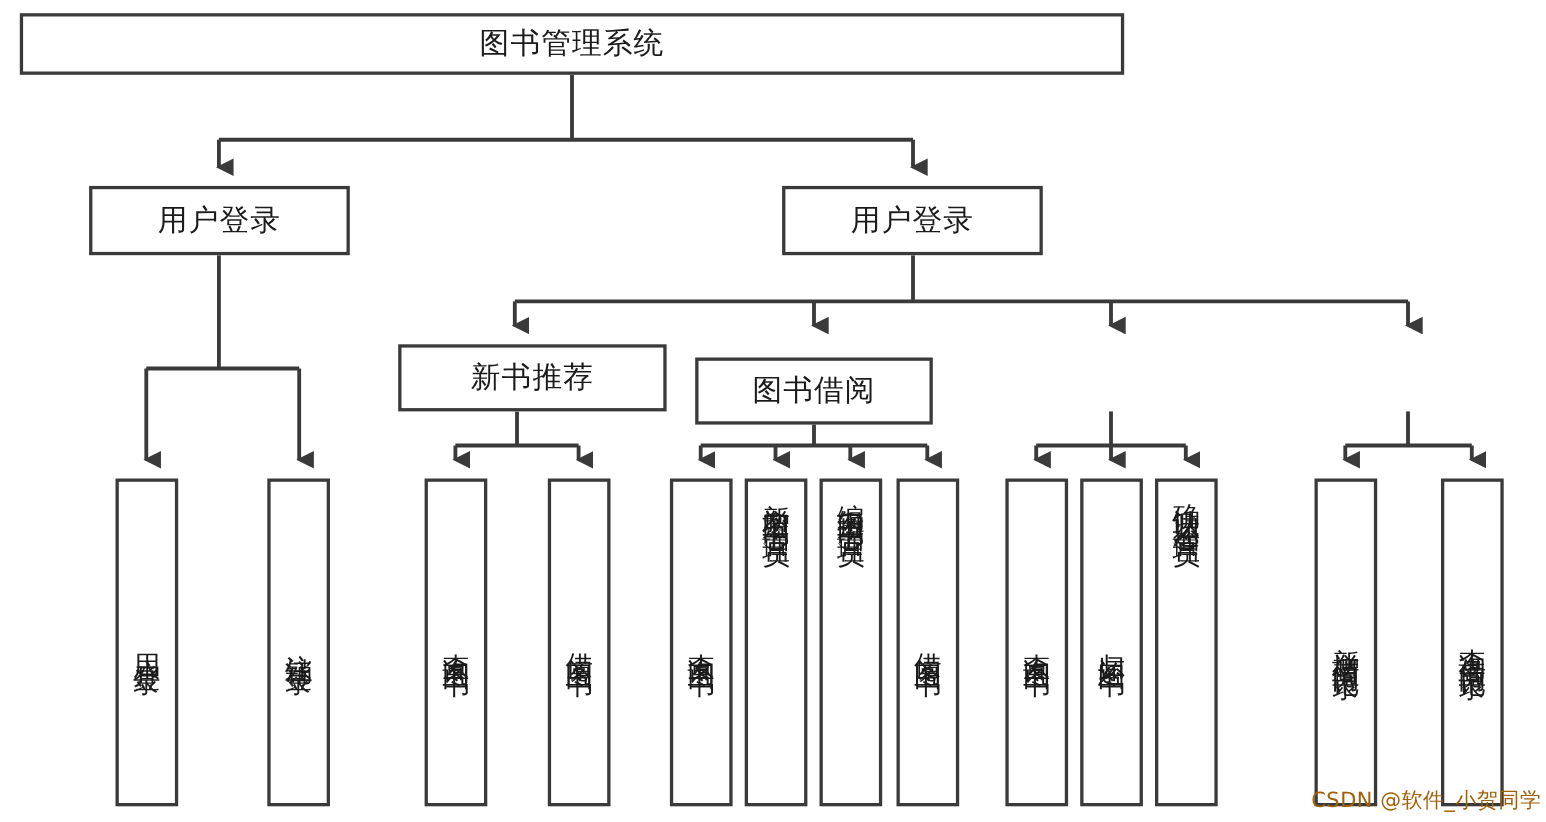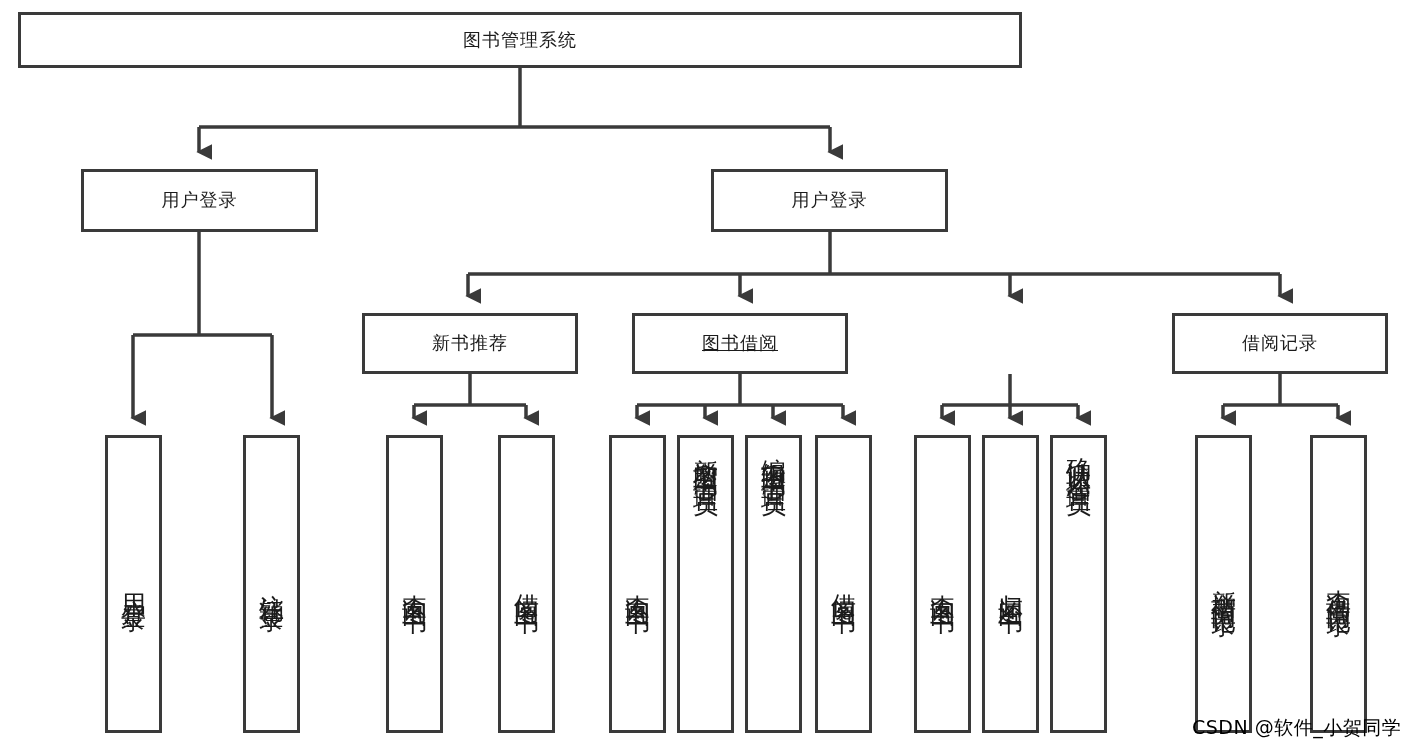--- a/index.html
+++ b/index.html
@@ -30,21 +30,21 @@
     position: absolute;
     box-sizing: border-box;
     border: 3px solid #3a3a3a;
     background: #ffffff;
     display: flex;
     align-items: center;
     justify-content: center;
     color: #1b1b1b;
   }
   .node-h {
-    font-size: 18px;
+    font-size: 27px;
     line-height: 1.15;
     letter-spacing: 1px;
     white-space: nowrap;
   }
   .leaf {
     align-items: flex-start;
     justify-content: center;
   }
   .leaf .vtext {
     writing-mode: vertical-rl;
@@ -55,21 +55,21 @@
     display: block;
     margin: 0 auto;
   }
   .leaf.mid .vtext {
     margin-top: auto;
     margin-bottom: auto;
   }
   .watermark {
     position: absolute;
     font-size: 19px;
-    color: #000000;
+    color: #a16207;
     white-space: nowrap;
     letter-spacing: 0.5px;
   }
 </style>
 </head>
 <body>
 
 <div id="canvas">
 
   <svg id="edges" viewBox="0 0 1405 747" xmlns="http://www.w3.org/2000/svg">
@@ -130,28 +130,25 @@
     <span>图书管理系统</span>
   </div>
 
   <div class="node node-h" style="left:81px; top:169px; width:237px; height:63px;">
     <span>用户登录</span>
   </div>
   <div class="node node-h" style="left:711px; top:169px; width:237px; height:63px;">
     <span>用户登录</span>
   </div>
 
-  <div class="node node-h" style="left:362px; top:313px; width:216px; height:61px;">
+  <div class="node node-h" style="left:362px; top:313px; width:244px; height:61px;font-family:Liberation Serif, serif;">
     <span>新书推荐</span>
   </div>
-  <div class="node node-h" style="left:632px; top:313px; width:216px; height:61px;text-decoration:underline;">
+  <div class="node node-h" style="left:632px; top:325px; width:216px; height:61px;">
     <span>图书借阅</span>
-  </div>
-  <div class="node node-h" style="left:1172px; top:313px; width:216px; height:61px;">
-    <span>借阅记录</span>
   </div>
 
   <div class="node leaf mid" style="left:105px; top:435px; width:57px; height:298px;">
     <span class="vtext">用户登录</span>
   </div>
   <div class="node leaf mid" style="left:243px; top:435px; width:57px; height:298px;">
     <span class="vtext">注销登录</span>
   </div>
 
   <div class="node leaf mid" style="left:386px; top:435px; width:57px; height:298px;">

